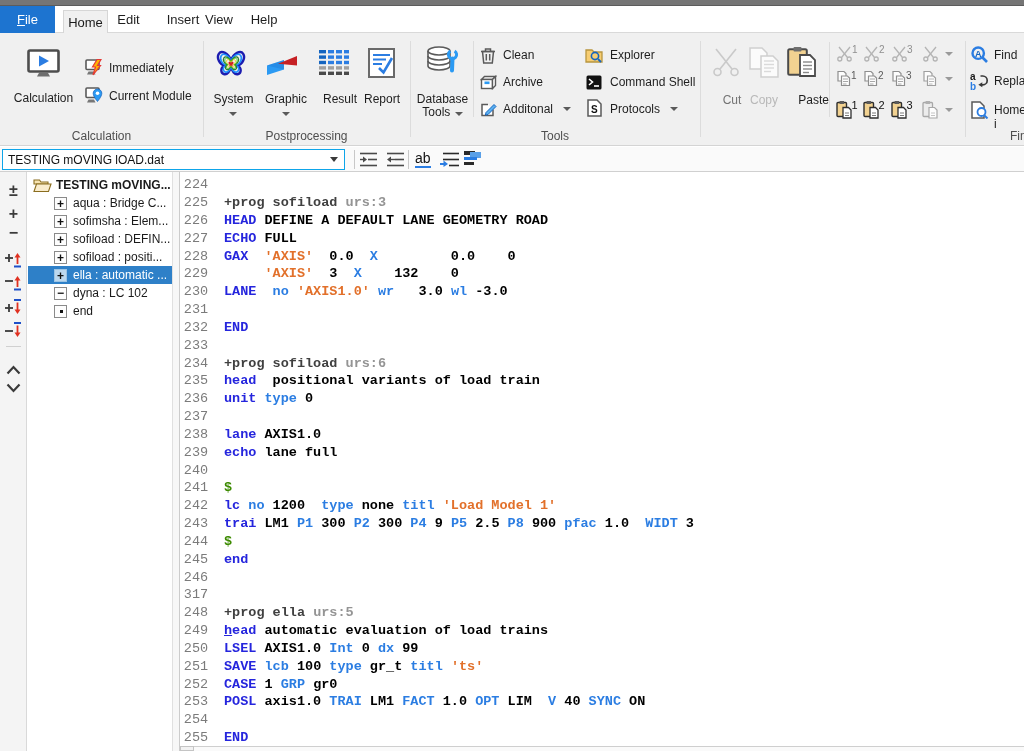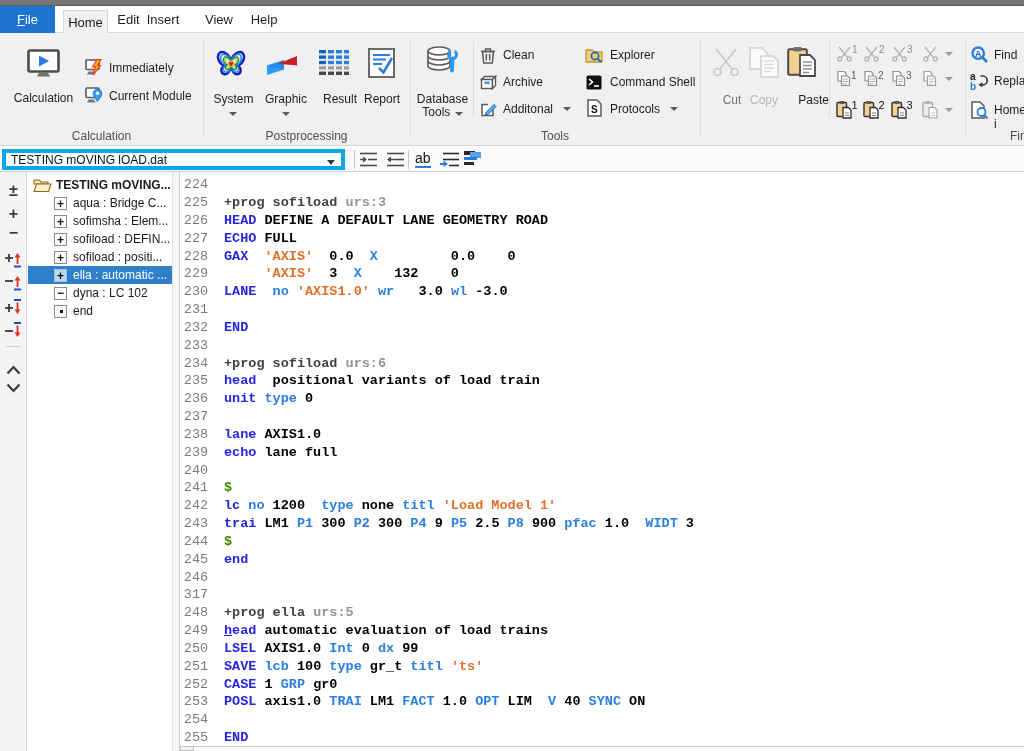--- a/index.html
+++ b/index.html
@@ -24,21 +24,21 @@
 </style></head><body>
 
 <div class="a" style="left:0;top:0;width:1024px;height:5px;background:#757575"></div>
 <div class="a" style="left:0;top:5px;width:1024px;height:1px;background:#5c5c5c"></div>
 
 <div class="a" style="left:0;top:6px;width:1024px;height:27px;background:#fff"></div>
 <div class="a ctr" style="left:0;top:6px;width:55px;height:27px;background:#1d74d0;color:#fff;font-size:13px"><span style="text-decoration:underline">F</span>ile</div>
 <div class="a" style="left:55px;top:32px;width:969px;height:1px;background:#d9d9d9"></div>
 <div class="a ctr" style="left:63px;top:10px;width:45px;height:23px;background:#f0f0f0;border:1px solid #d6d6d6;border-bottom:none;font-size:13px;color:#1a1a1a;z-index:2">Home</div>
 <div class="a ctr" style="left:112px;top:7px;width:33px;height:25px;font-size:13px">Edit</div>
-<div class="a ctr" style="left:144px;top:7px;width:38px;height:25px;font-size:13px">Insert</div>
+<div class="a ctr" style="left:164px;top:7px;width:38px;height:25px;font-size:13px">Insert</div>
 <div class="a ctr" style="left:202px;top:7px;width:34px;height:25px;font-size:13px">View</div>
 <div class="a ctr" style="left:247px;top:7px;width:34px;height:25px;font-size:13px">Help</div>
 
 <div class="a" style="left:0;top:33px;width:1024px;height:113px;background:#f0f0f0;border-bottom:1px solid #d4d4d4" id="ribbon"></div>
 <div class="sep" style="left:203px"></div>
 <div class="sep" style="left:410px"></div>
 <div class="sep" style="left:700px"></div>
 <div class="sep" style="left:965px"></div>
 
 <div class="a" style="left:0;top:33px;width:203px;height:113px">
@@ -362,21 +362,21 @@
   <svg class="a" style="left:6px;top:68px" width="18" height="18" viewBox="0 0 18 18">
     <path d="M1 1 h8 l4 4 v12 h-12 z" fill="#fff" stroke="#5a5a5a" stroke-width="1.5"></path>
     <circle cx="10.5" cy="11" r="4" fill="#fff" stroke="#2b7de2" stroke-width="1.8"></circle>
     <line x1="13.5" y1="14.5" x2="16.5" y2="17.5" stroke="#2b7de2" stroke-width="2"></line>
   </svg>
   <div class="a rlbl" style="left:29px;top:70px">Home i</div>
   <div class="glabel" style="text-align:left;padding-left:45px">Fin</div>
 </div>
 
 <div class="a" style="left:0;top:147px;width:1024px;height:25px;background:#fafafa;border-bottom:1px solid #d0d0d0"></div>
-<div class="a" style="left:2px;top:149px;width:343px;height:21px;background:#fff;border:4px solid #0ea5e9;font-size:12px;color:#111;display:flex;align-items:center;padding-left:5px">TESTING mOVING lOAD.dat
+<div class="a" style="left:2px;top:149px;width:343px;height:21px;background:#fff;border:1px solid #0ea5e9;font-size:12px;color:#111;display:flex;align-items:center;padding-left:5px">TESTING mOVING lOAD.dat
   <div class="a" style="right:6px;top:7px;width:0;height:0;border-left:4px solid transparent;border-right:4px solid transparent;border-top:5px solid #3a3a3a"></div>
 </div>
 <div class="a" style="left:354px;top:150px;width:1px;height:19px;background:#c8c8c8"></div>
 <svg class="a" style="left:360px;top:152px" width="17" height="15" viewBox="0 0 17 15">
     <g stroke="#4a4a4a" stroke-width="1.6">
       <line x1="0" y1="1.5" x2="17" y2="1.5"></line>
       <line x1="8" y1="7.5" x2="17" y2="7.5"></line>
       <line x1="0" y1="13.5" x2="17" y2="13.5"></line>
     </g>
     <line x1="0" y1="7.5" x2="4" y2="7.5" stroke="#4a4a4a" stroke-width="1.4"></line>

